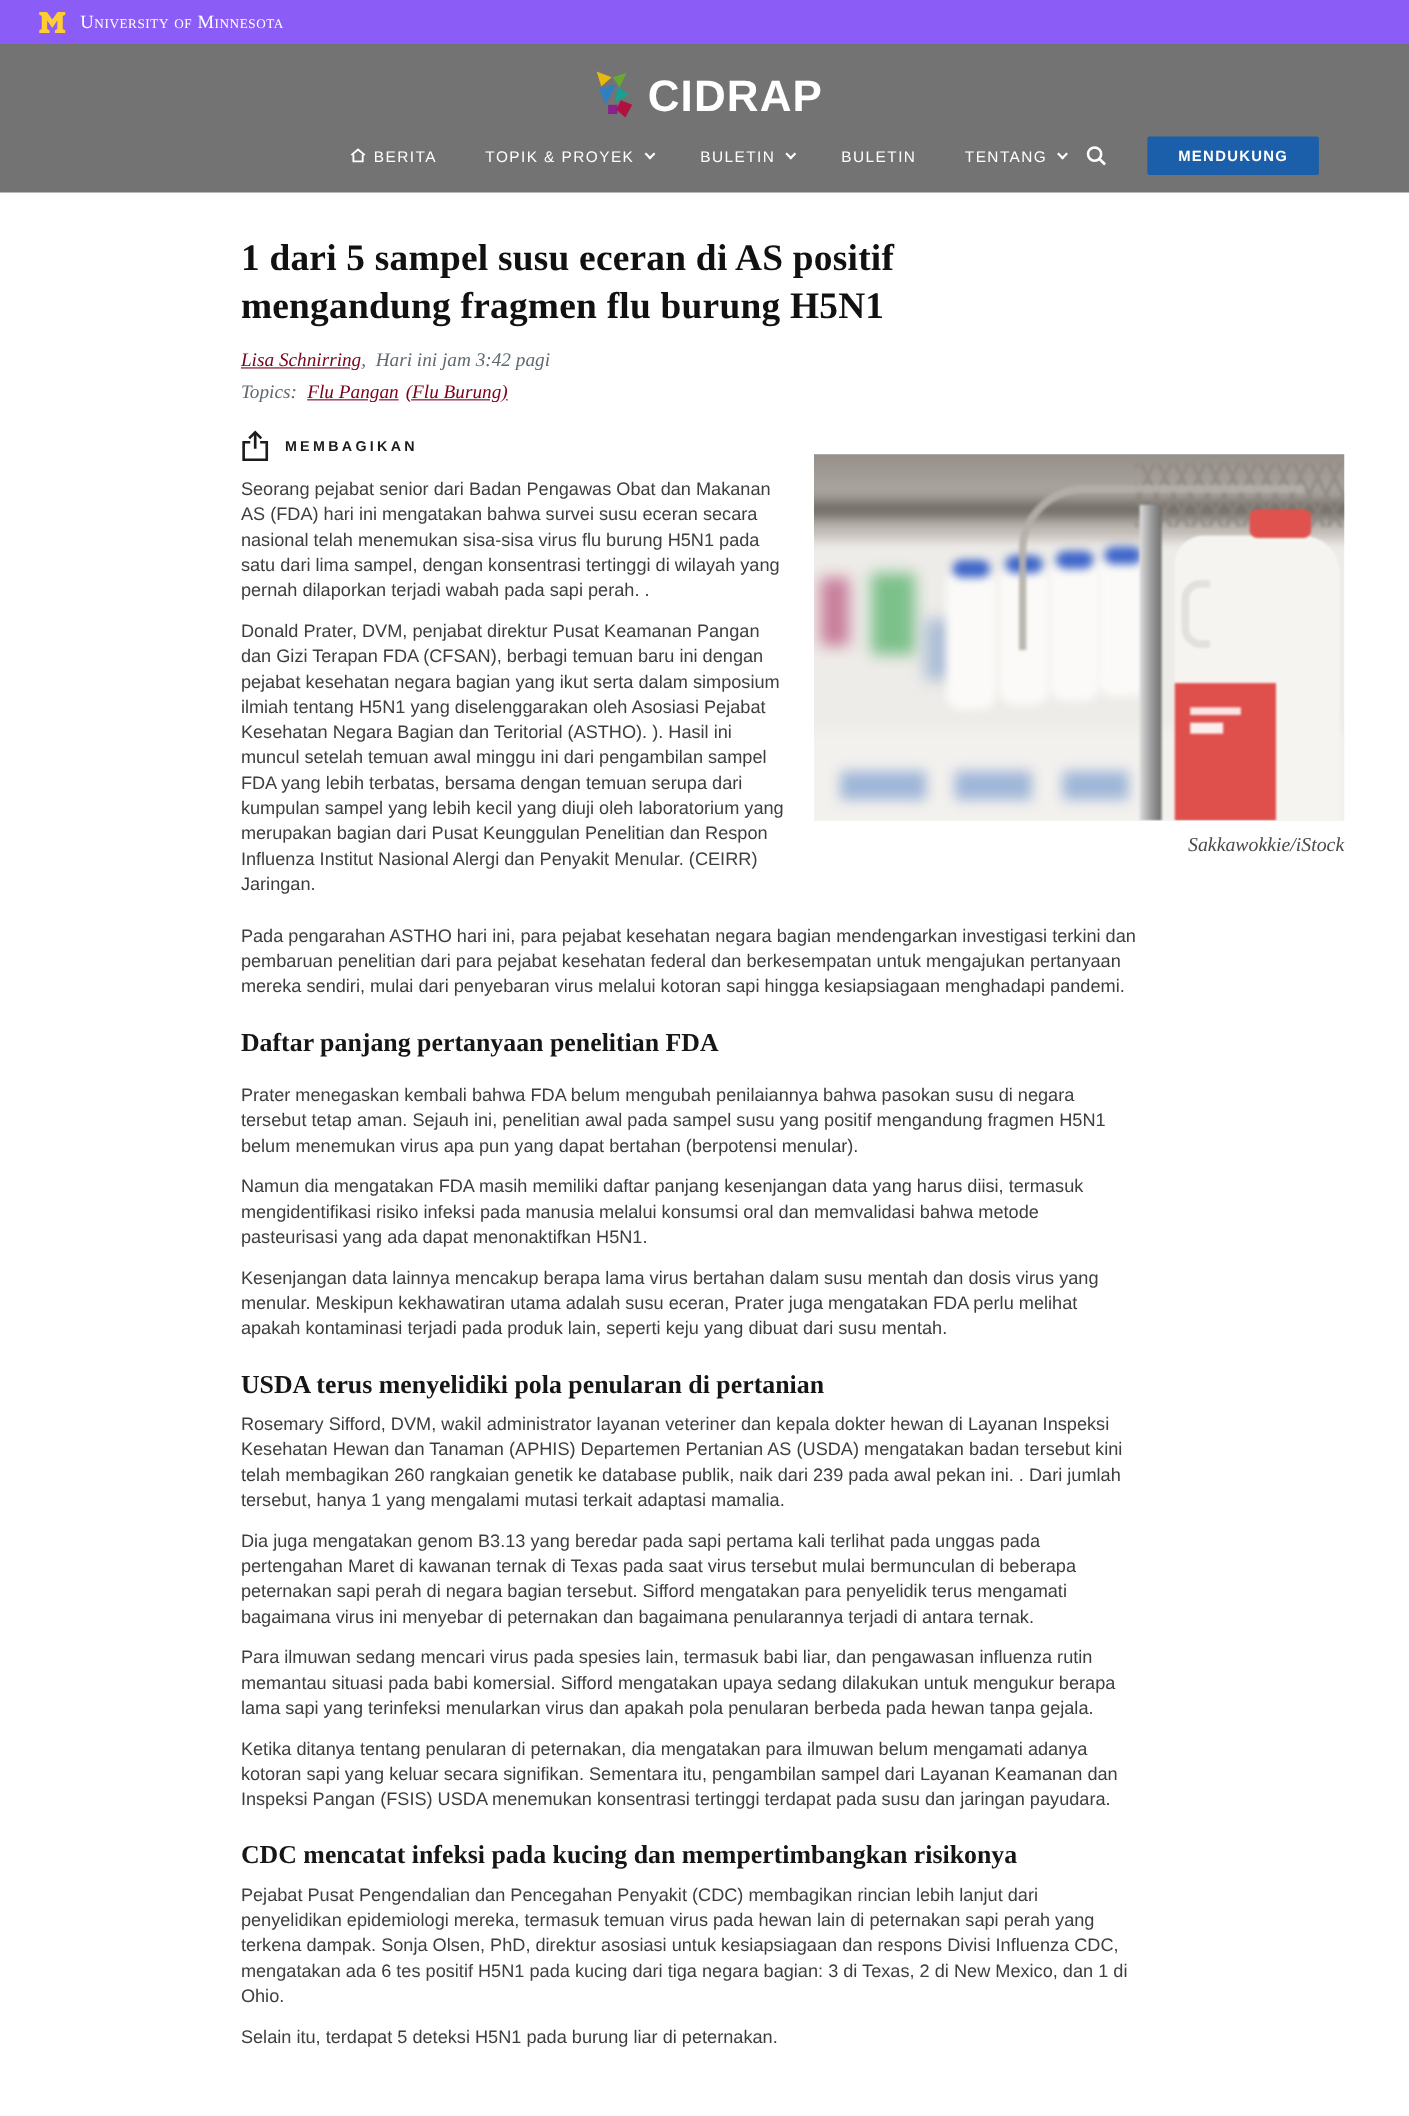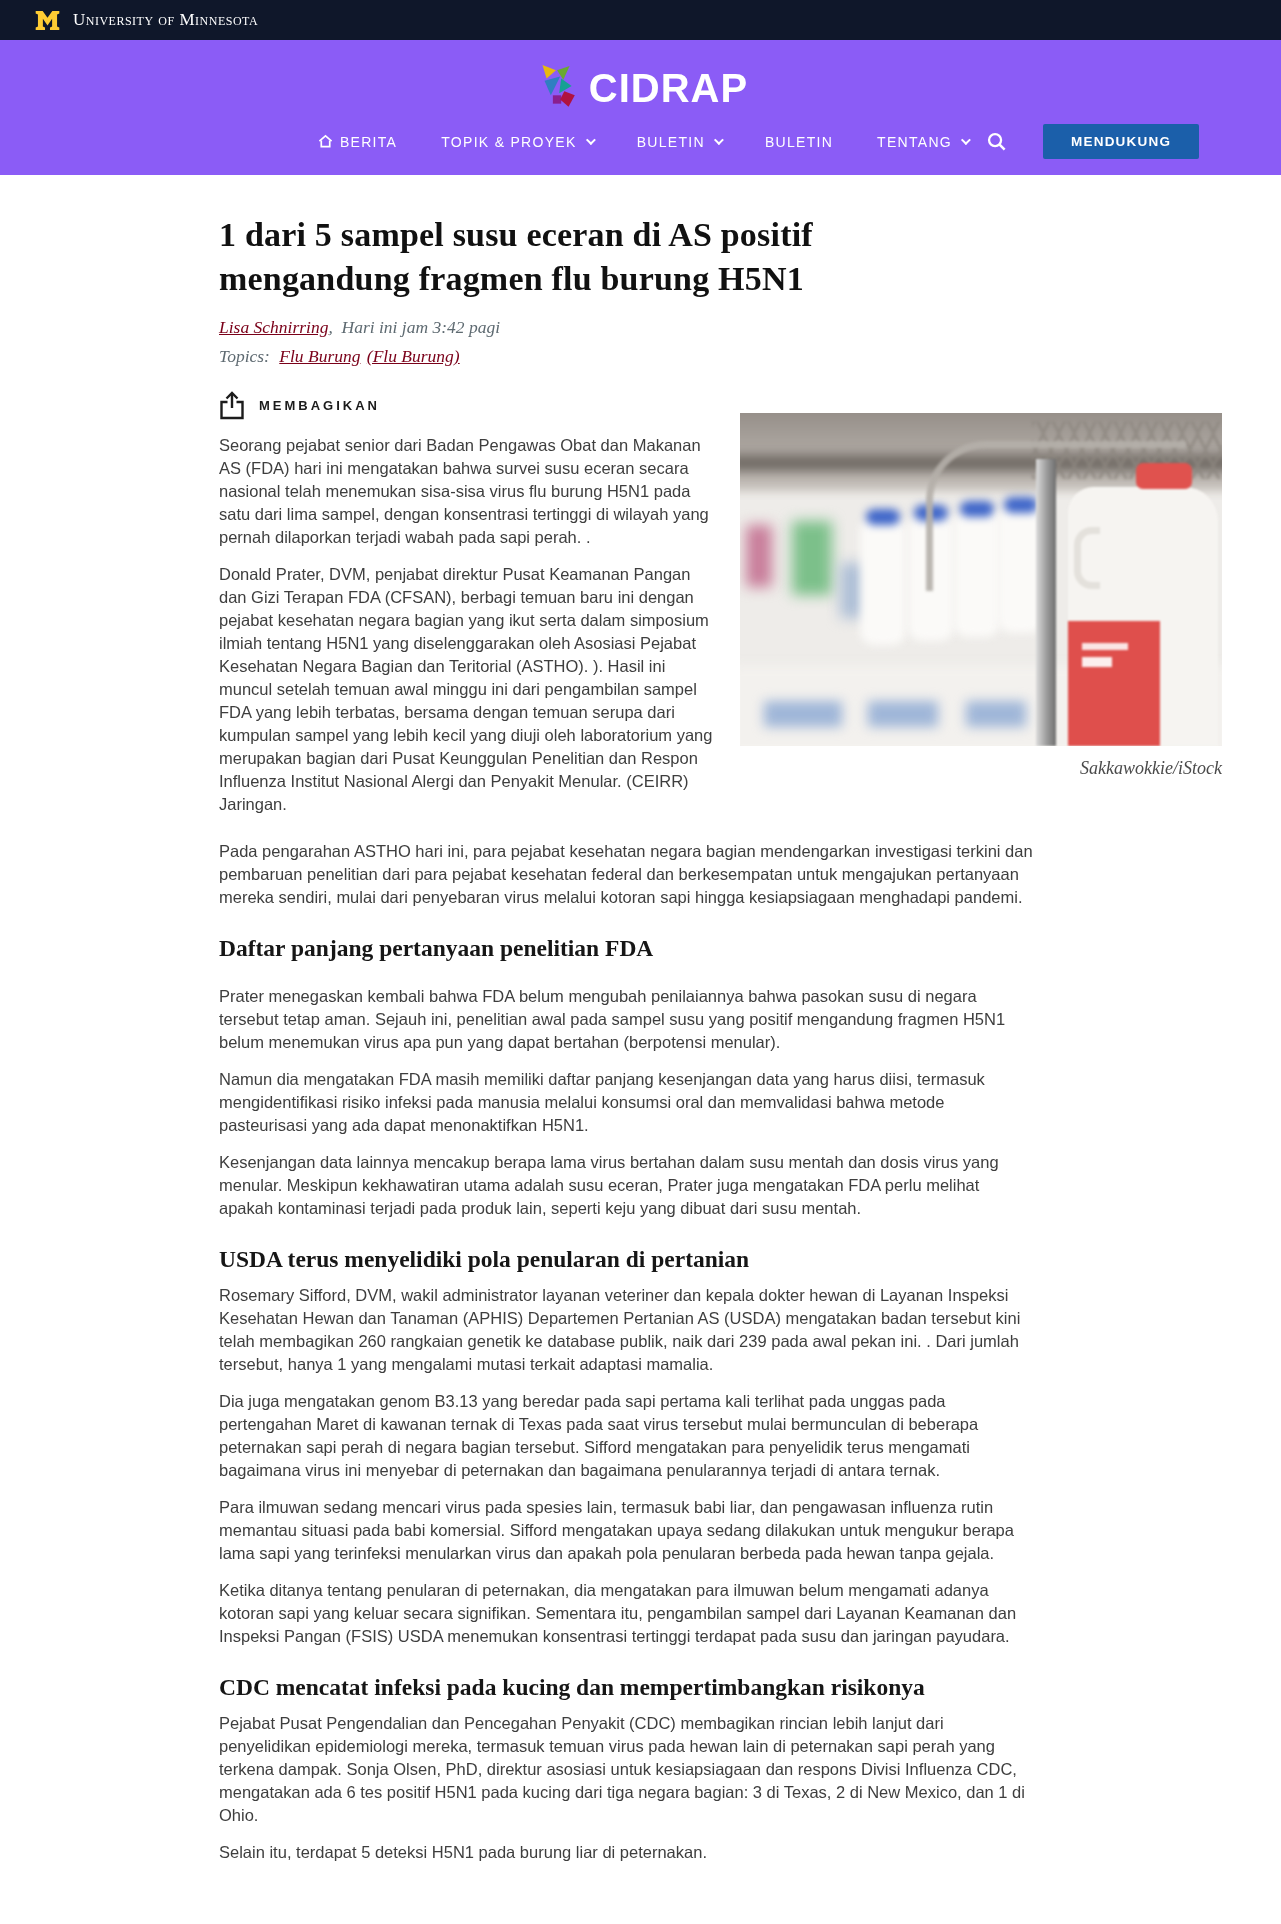--- a/index.html
+++ b/index.html
@@ -6,30 +6,30 @@
   html,body { margin:0; padding:0; }
   body {
     width:1281px; height:1924px; overflow:hidden;
     background:#ffffff;
     font-family:"Liberation Sans", sans-serif;
     -webkit-font-smoothing:antialiased;
   }
 
   
   .topbar {
-    height:40px; background:#0f172a;
+    height:40px; background:#8b5cf6;
     display:flex; align-items:center; padding-left:34px; gap:12px;
   }
   .umn-text {
     color:#ffffff; font-family:"Liberation Serif", serif;
     font-variant:small-caps; font-size:17px; letter-spacing:.5px;
   }
 
   
-  .siteheader { background:#8b5cf6; padding:24px 0 16px 0; }
+  .siteheader { background:#737373; padding:24px 0 16px 0; }
   .brand-row { display:flex; justify-content:center; align-items:center; gap:10px; }
   .brand-text {
     color:#ffffff; font-size:40px; font-weight:bold; letter-spacing:1px;
     font-family:"Liberation Sans", sans-serif; line-height:1;
   }
   .nav-row {
     margin-top:12px; display:flex; align-items:center;
     width:fit-content; margin-left:auto; margin-right:auto;
     transform:translateX(118px);
     color:#fff;
@@ -189,21 +189,21 @@
 
 <main class="article">
   <h1>1 dari 5 sampel susu eceran di AS positif mengandung fragmen flu burung H5N1</h1>
 
   <div class="byline">
     <a class="author-link">Lisa Schnirring</a><span class="date-text">,  Hari ini jam 3:42 pagi</span>
   </div>
 
   <div class="topics-line">
     <span>Topics:</span>
-    <a class="topic-link">Flu Burung</a>
+    <a class="topic-link">Flu Pangan</a>
     <a class="topic-link" style="margin-left:2px;">(Flu Burung)</a>
   </div>
 
   <div class="hero-row">
     <div class="hero-left">
       <div class="share-row">
         <span style="display:flex;">
           <svg width="26" height="29" viewBox="0 0 26 29" aria-hidden="true">
             <path d="M13 2v15" stroke="#1c1c1c" stroke-width="2.4" fill="none"></path>
             <path d="M7.5 7.5 13 2l5.5 5.5" stroke="#1c1c1c" stroke-width="2.4" fill="none"></path>

